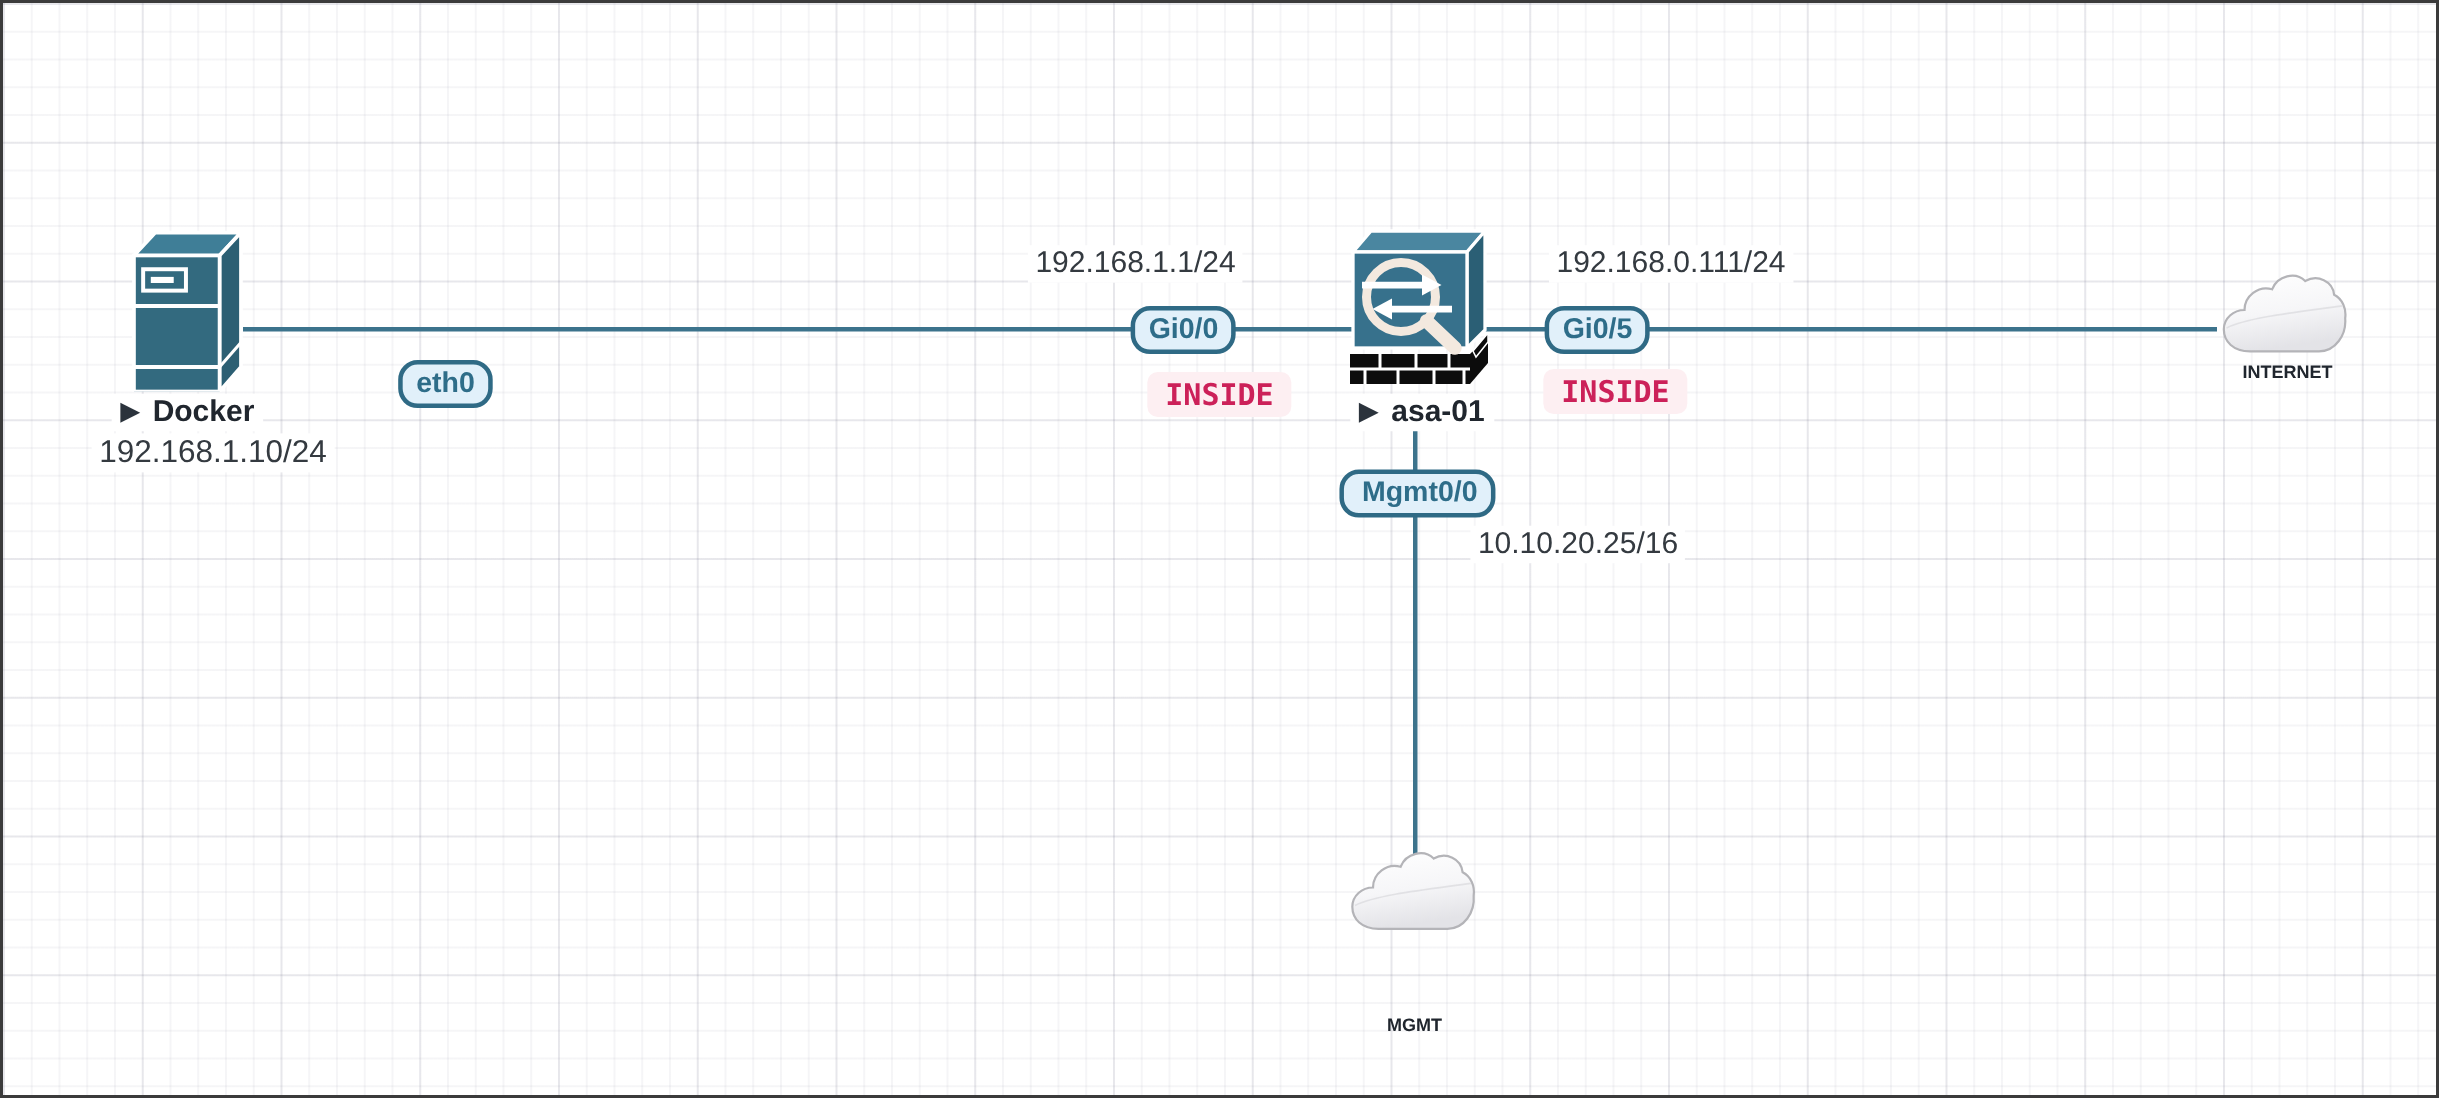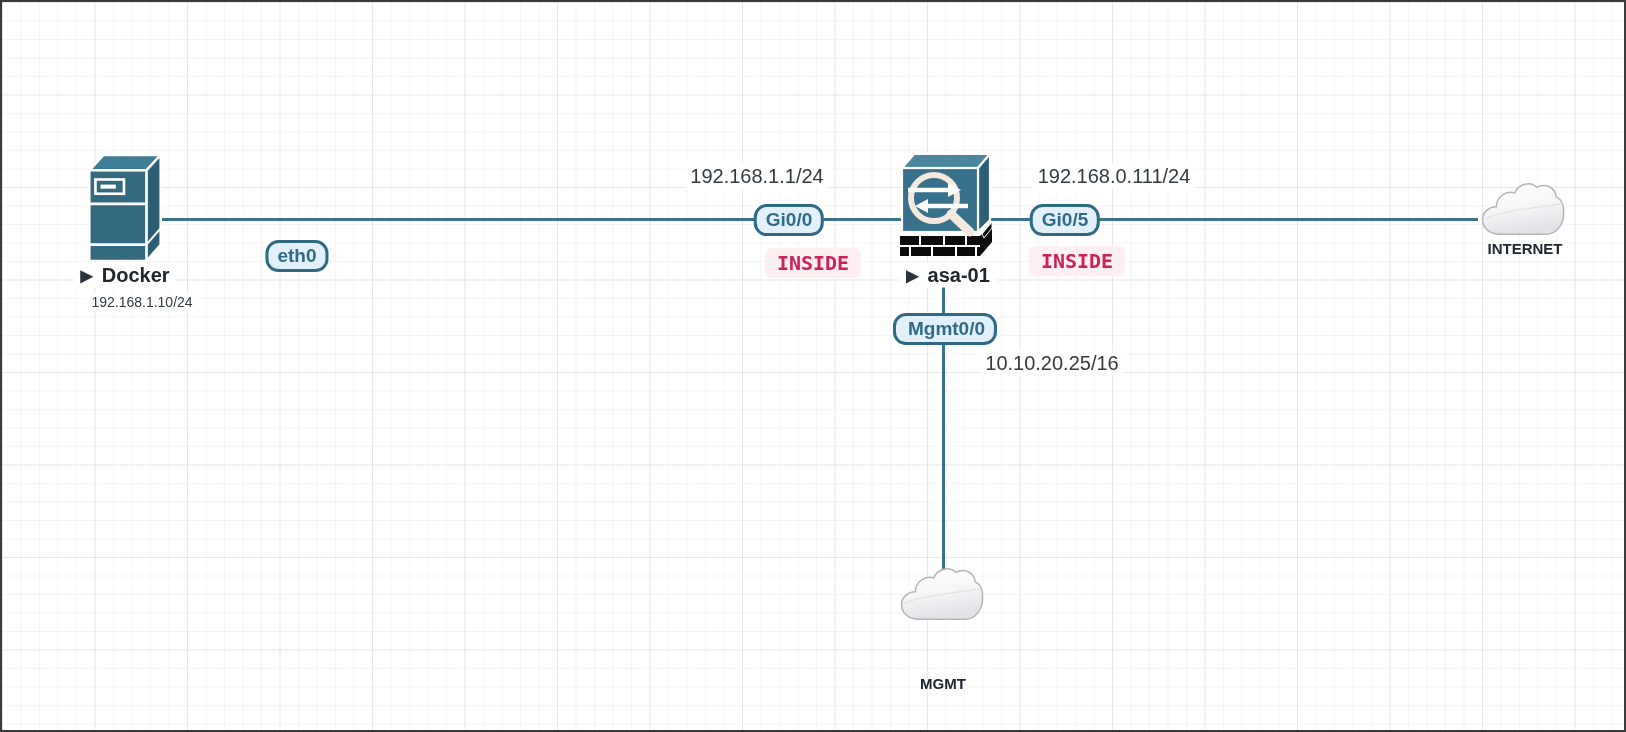--- a/index.html
+++ b/index.html
@@ -31,21 +31,21 @@
   .node-label{
     position:absolute;transform:translate(-50%,-50%);
     display:flex;align-items:center;gap:9px;
     color:var(--node-label,#20262e);background:#fff;padding:1px 6px;
     font-size:20px;font-weight:bold;white-space:nowrap;line-height:1.15;
   }
   .node-label .marker{font-size:16px;color:#2b333c;line-height:1;}
   .cloud-label{
     position:absolute;transform:translate(-50%,-50%);
     color:var(--node-label,#20262e);background:transparent;
-    font-size:15px;font-weight:bold;white-space:nowrap;text-align:center;
+    font-size:12px;font-weight:bold;white-space:nowrap;text-align:center;
   }
   .zone-badge{
     position:absolute;transform:translate(-50%,-50%);
     font-family:"DejaVu Sans Mono",monospace;font-size:20px;font-weight:bold;
     color:var(--zone-text,#cc2159);background:var(--zone-bg,#fdeff2);
     padding:3px 12px;border-radius:7px;white-space:nowrap;line-height:1.2;
   }
   
   .link-inside{left:160px;top:216px;width:740px;height:3px;}
   .link-outside{left:973px;top:216px;width:503px;height:3px;}
@@ -54,21 +54,21 @@
   .docker-icon{left:86px;top:151px;width:76px;height:108px;}
   .asa-icon{left:896px;top:148px;width:94px;height:106px;}
   .internet-cloud{left:1477px;top:178px;width:88px;height:57px;}
   .mgmt-cloud{left:896px;top:563px;width:88px;height:57px;}
   
   .pos-eth0{left:295px;top:218px;margin-top:36px;}
   .pos-gi00{left:787px;top:218px;}
   .pos-gi06{left:1063px;top:218px;}
   .pos-mgmt00{left:943px;top:327px;padding-left:12px;}
   .pos-docker-label{left:123px;top:273px;}
-  .pos-docker-ip{left:140px;top:300px;font-size:14px;text-align:right;}
+  .pos-docker-ip{left:140px;top:300px;font-size:21px;text-align:right;}
   .pos-asa-label{left:946px;top:273px;}
   .pos-inside-ip{left:755px;top:174px;}
   .pos-outside-ip{left:1112px;top:174px;}
   .pos-inside-badge{left:811px;top:261px;}
   .pos-outside-badge{left:1075px;top:259px;}
   .pos-mgmt-ip{left:1050px;top:361px;text-align:center;}
   .pos-internet-label{left:1523px;top:246px;}
   .pos-mgmt-label{left:941px;top:635px;margin-top:46px;}
 </style>
 </head>

